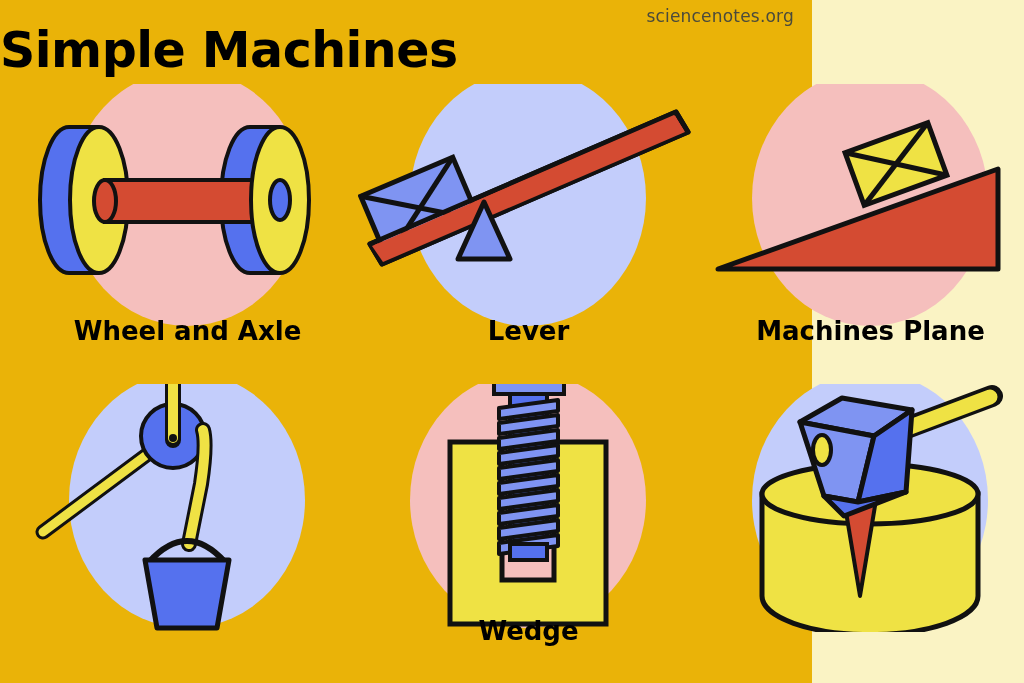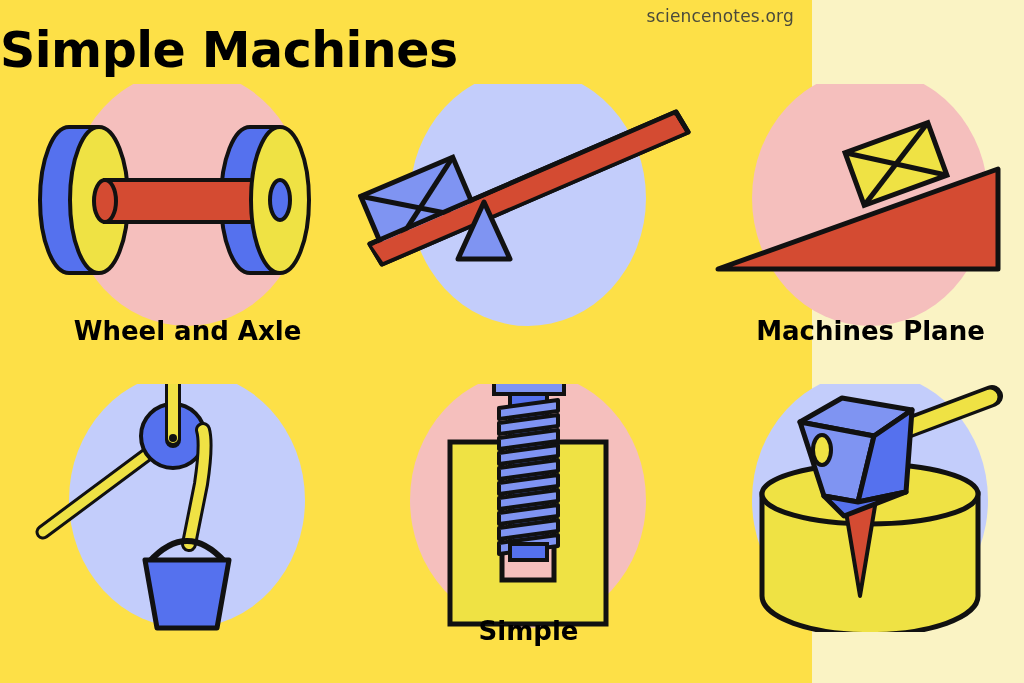--- a/index.html
+++ b/index.html
@@ -11,21 +11,21 @@
     height: 683px;
     background: #faf3c4;
     font-family: "Liberation Sans", sans-serif;
     overflow: hidden;
     position: relative;
   }
   #poster {
     position: relative;
     width: 812px;
     height: 683px;
-    background: #fde047;
+    background: #eab308;
   }
   .watermark {
     position: absolute;
     top: 6px;
     right: 18px;
     font-family: "DejaVu Sans", sans-serif;
     font-size: 17px;
     color: #4a4a3c;
     letter-spacing: 0.2px;
   }
@@ -130,20 +130,21 @@
             <line x1="12" y1="90" x2="112" y2="158" stroke="#111" stroke-width="5"></line>
             <line x1="112" y1="90" x2="12" y2="158" stroke="#111" stroke-width="5"></line>
           </g>
 
           <polygon points="12,160 318,28 330,48 24,180" fill="none" stroke="#111" stroke-width="5" stroke-linejoin="round"></polygon>
           <polygon points="14,162 316,31 327,48 25,178" fill="#d44b32"></polygon>
 
           <polygon points="126,118 152,175 100,175" fill="#7f94f2" stroke="#111" stroke-width="5" stroke-linejoin="round"></polygon>
         </svg>
       </div>
+      <div class="caption">Lever</div>
     </div>
 
     <div class="cell r0 c2">
       <div class="art">
         <svg viewBox="0 0 341 248" width="341" height="248">
           <ellipse cx="170" cy="114" rx="118" ry="128" fill="#f5bfbd"></ellipse>
 
           <polygon points="18,185 298,85 298,185" fill="#d44b32" stroke="#111" stroke-width="5" stroke-linejoin="round"></polygon>
 
           <g transform="rotate(-20 196 80)">
@@ -200,21 +201,21 @@
             <polygon points="141,99 200,91 200,102 141,110"></polygon>
             <polygon points="141,114 200,106 200,117 141,125"></polygon>
             <polygon points="141,129 200,121 200,132 141,140"></polygon>
             <polygon points="141,144 200,136 200,147 141,155"></polygon>
             <polygon points="141,159 200,151 200,162 141,170"></polygon>
           </g>
 
           <rect x="152" y="160" width="37" height="16" fill="#5571ee" stroke="#111" stroke-width="4"></rect>
         </svg>
       </div>
-      <div class="caption">Simple</div>
+      <div class="caption">Wedge</div>
     </div>
 
     <div class="cell r1 c2">
       <div class="art">
         <svg viewBox="0 0 341 248" width="341" height="248">
           <ellipse cx="170" cy="116" rx="118" ry="128" fill="#c3cdfb"></ellipse>
 
           <path d="M 62 110 L 62 212 A 84 30 0 0 0 278 212 L 278 110 Z" fill="#efe244" stroke="#111" stroke-width="5"></path>
           <ellipse cx="170" cy="110" rx="108" ry="30" fill="#efe244" stroke="#111" stroke-width="5"></ellipse>
 

